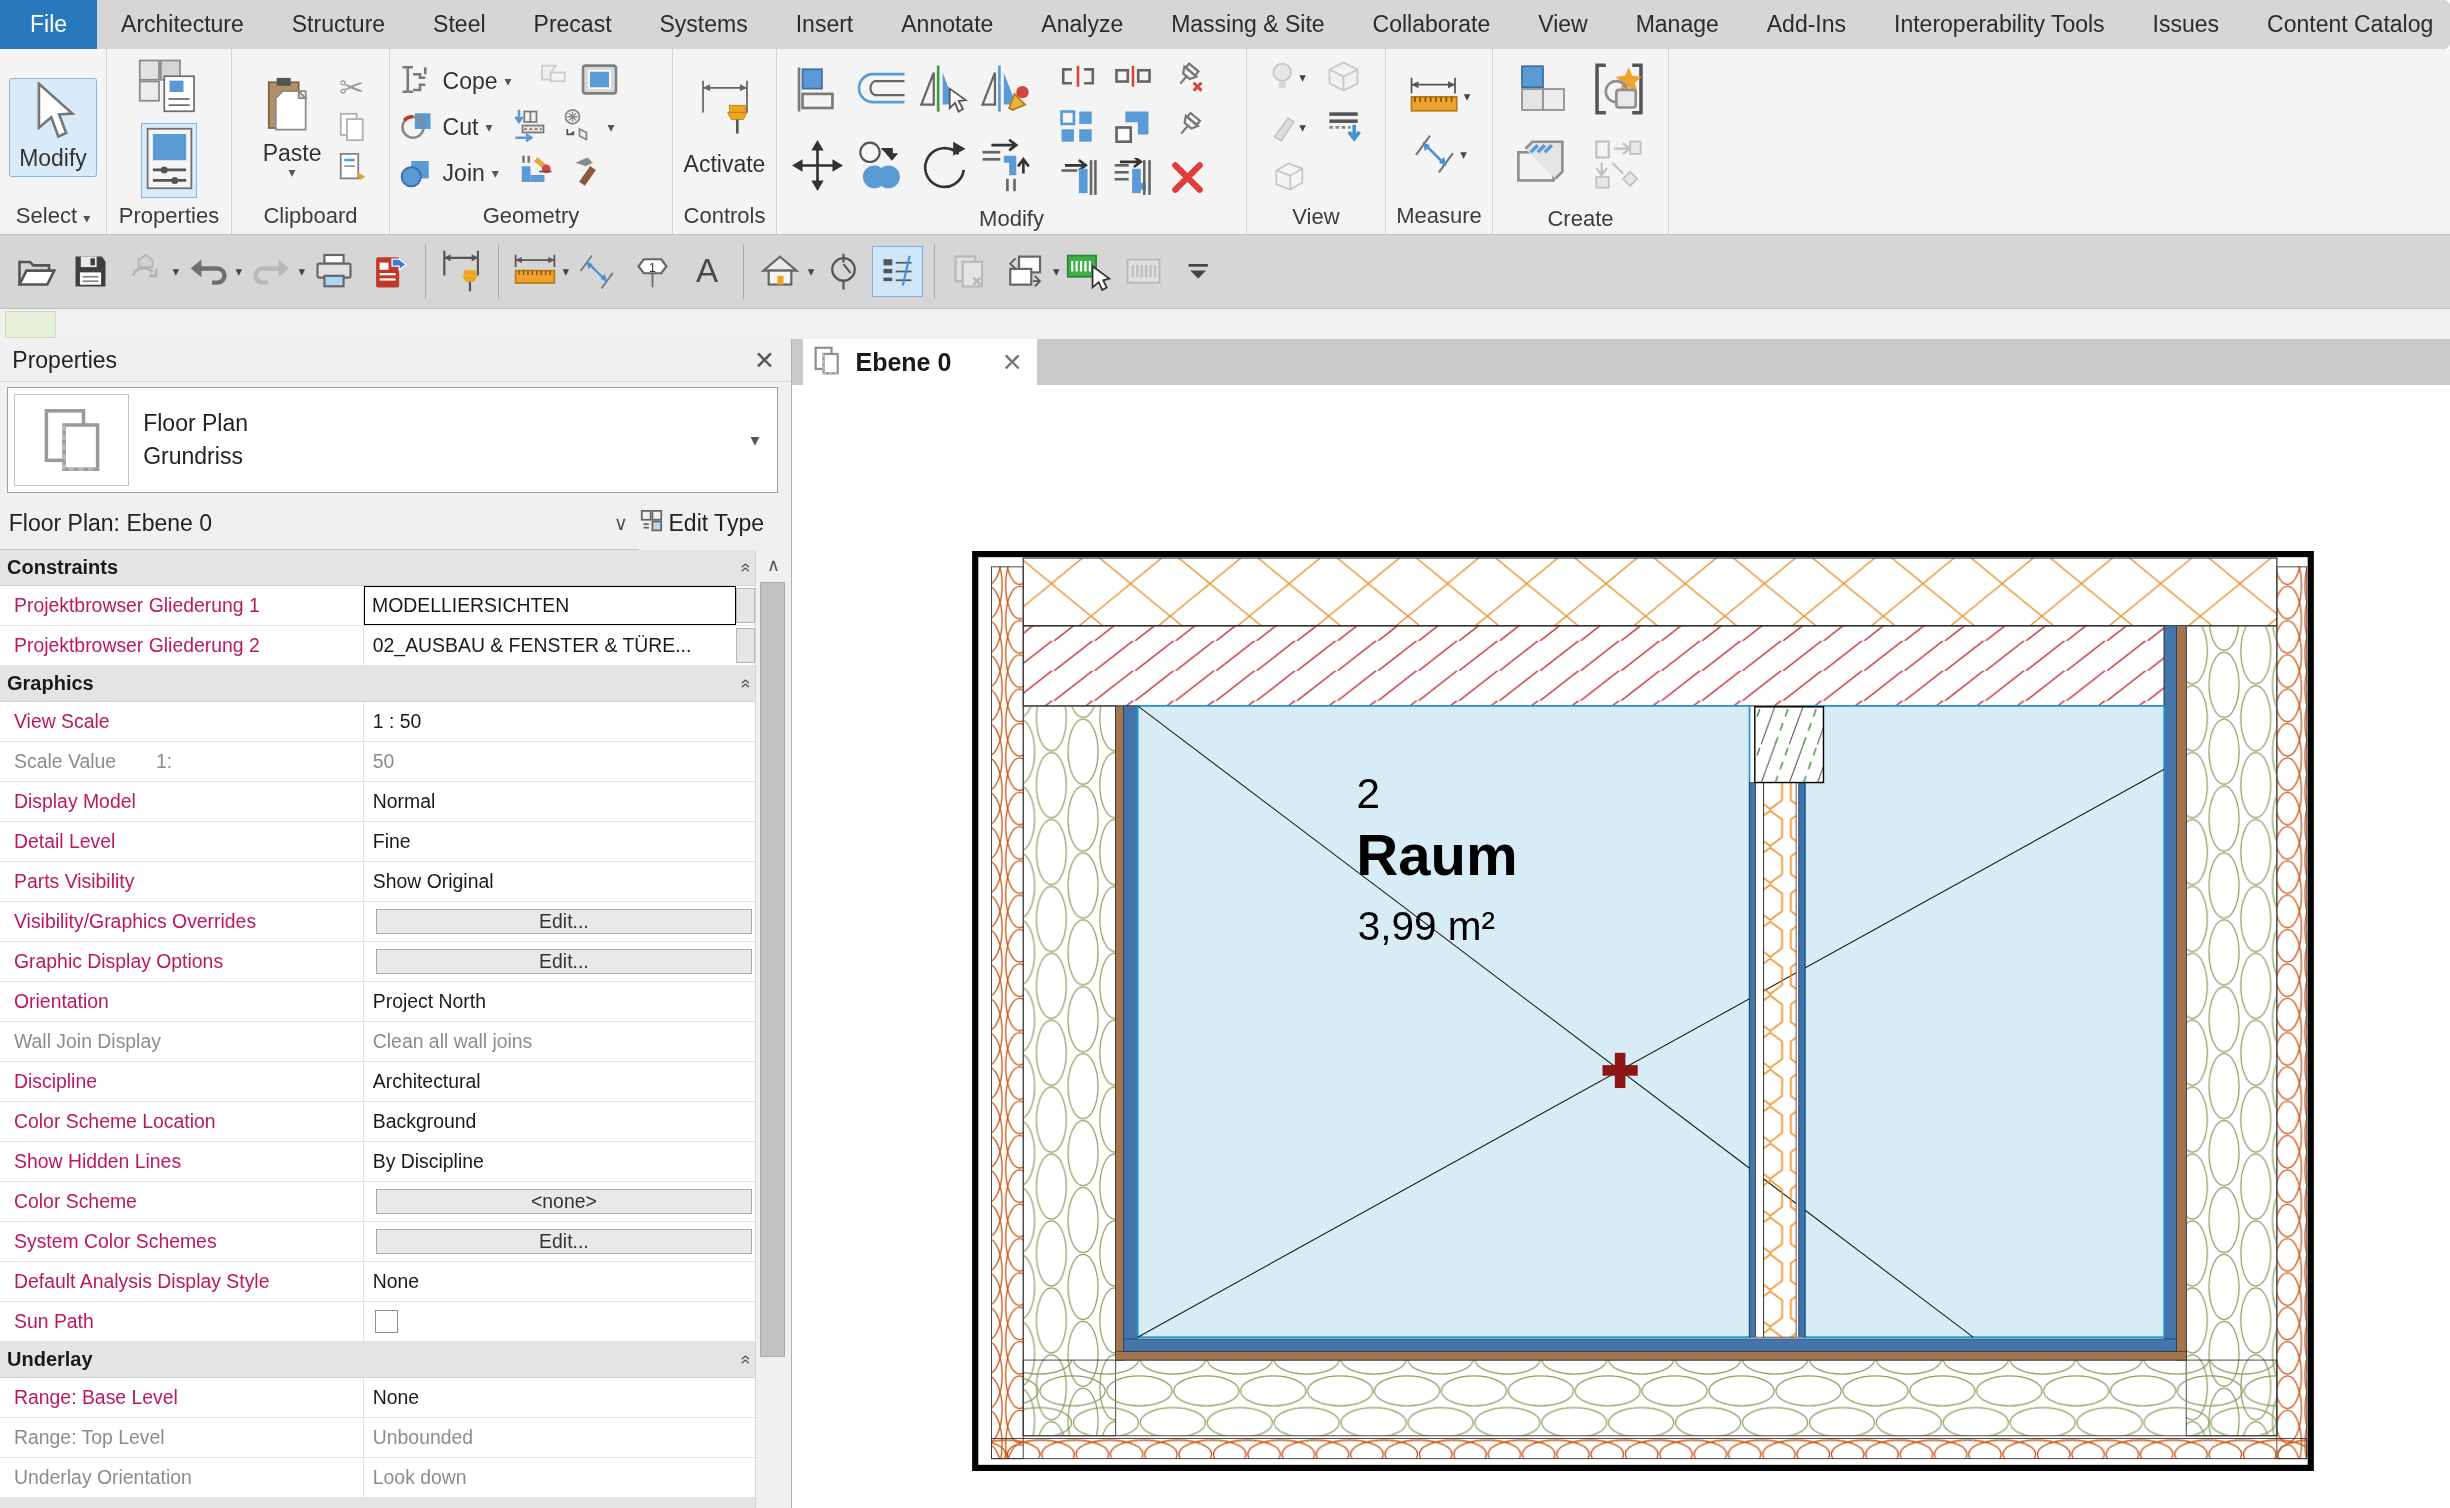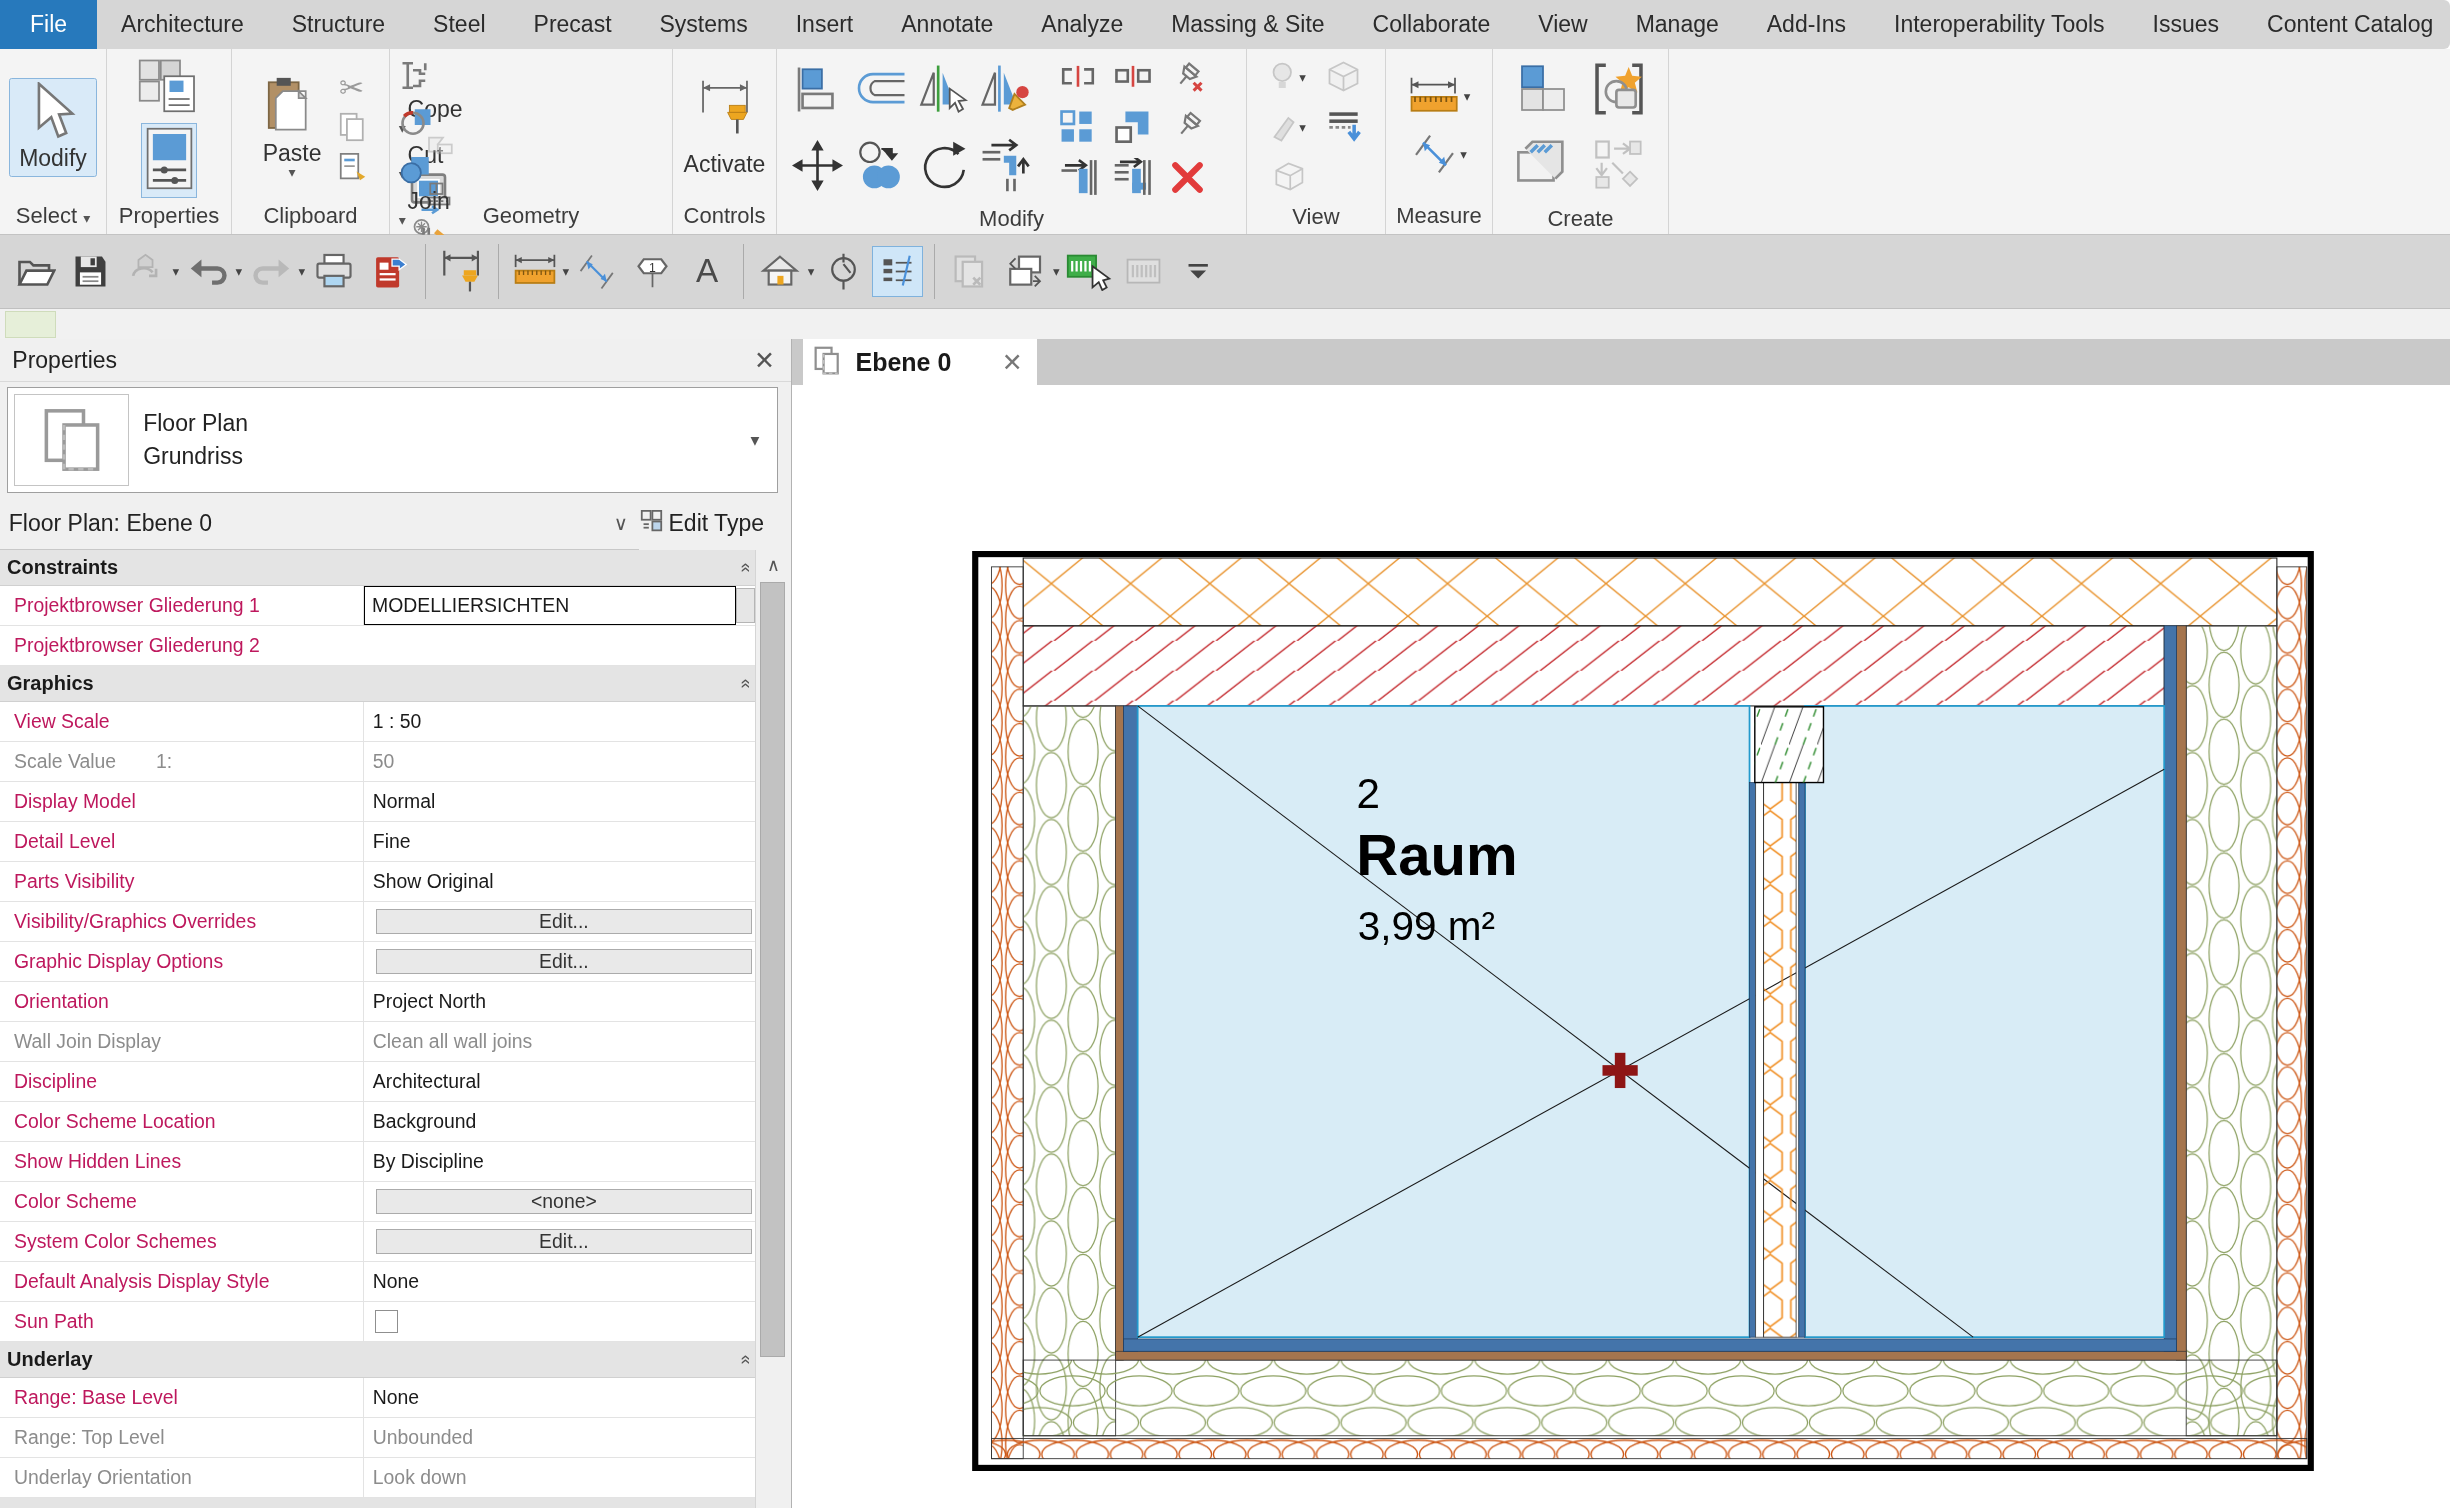--- a/index.html
+++ b/index.html
@@ -15,21 +15,21 @@
   .rtab.active{background:#f4f4f4;}
   
   #ribbon-body{position:absolute;left:0;top:49px;width:2450px;height:185px;background:#f4f4f4;border-bottom:0.9px solid #c3c3c3;display:flex;}
   .rpanel{height:100%;display:flex;flex-direction:column;border-right:0.9px solid #d4d4d4;box-sizing:border-box;}
   .rpanel-content{flex:1;display:flex;align-items:center;justify-content:center;padding:3.5px 8.8px 0;}
   .rpanel-label{height:32px;text-align:center;font-size:22px;color:#3c3c3c;line-height:28px;white-space:nowrap;}
   .bigbtn{display:flex;flex-direction:column;align-items:center;justify-content:center;padding:3.5px 8.8px;border-radius:2.6px;}
   .bigbtn .blabel{font-size:23px;color:#333;margin-top:1.8px;white-space:nowrap;}
   .bigbtn.hl{background:#d9eaf8;border:1.8px solid #8ab6dd;}
   .caret{font-size:14px;color:#555;line-height:10.6px;}
-  .georow{display:flex;height:46px;flex-direction:column;}
+  .georow{display:flex;align-items:center;height:46px;}
   .geolabel{font-size:23px;color:#333;margin:0 7px 0 8.8px;}
   .migrid{display:grid;grid-template-columns:repeat(4,63px);grid-auto-rows:76px;align-items:center;justify-items:center;}
   .smgrid{display:grid;grid-template-columns:repeat(3,55px);grid-auto-rows:50px;align-items:center;justify-items:center;margin-left:12.3px;}
   .vwgrid{display:grid;grid-template-columns:repeat(2,55px);grid-auto-rows:50px;align-items:center;justify-items:center;}
   .crgrid{display:grid;grid-template-columns:repeat(2,76px);grid-auto-rows:76px;align-items:center;justify-items:center;}
   .icwrap{display:flex;align-items:center;}
   
   #qat{position:absolute;left:0;top:235px;width:2450px;height:74px;background:#d6d6d6;display:flex;align-items:center;padding-left:8.8px;box-sizing:border-box;border-bottom:0.9px solid #c0c0c0;}
   .qicon{width:51px;height:51px;display:flex;align-items:center;justify-content:center;margin:0 1.8px;position:relative;}
   .qicon.hl{background:#cfe6f8;border:1.8px solid #7fb2dd;box-sizing:border-box;}
@@ -712,20 +712,24 @@
         </div>
         <div class="pvalue">
           <div class="pinput">MODELLIERSICHTEN</div>
           <div class="sidebtn"></div>
         </div>
       </div>
       <div class="prow">
         <div class="plabel">
           <span>Projektbrowser Gliederung 2</span>
         </div>
+        <div class="pvalue">
+          <span>02_AUSBAU &amp; FENSTER &amp; TÜRE...</span>
+          <div class="sidebtn"></div>
+        </div>
       </div>
       <div class="pgroup">
         <span class="pgname">Graphics</span>
         <span class="pgcollapse">»</span>
       </div>
       <div class="prow">
         <div class="plabel">
           <span>View Scale</span>
         </div>
         <div class="pvalue">

